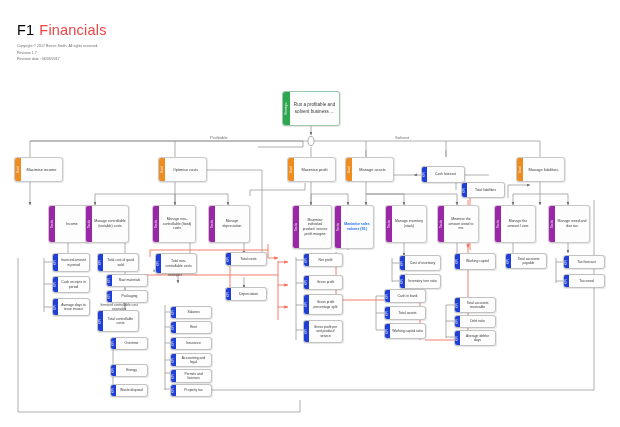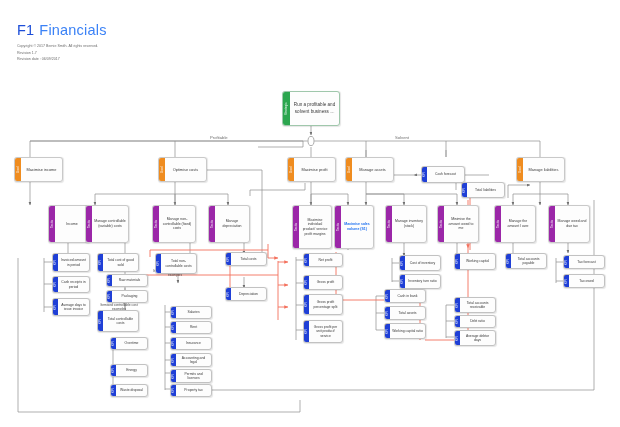--- a/index.html
+++ b/index.html
@@ -11,22 +11,22 @@
     color:#333;
     overflow:hidden;
     position:relative;
   }
   #canvas{position:absolute;left:0;top:0;width:620px;height:427px;}
   #svg-layer{position:absolute;left:0;top:0;width:620px;height:427px;pointer-events:none;}
 
   
   .hdr{position:absolute;left:17px;top:22px;}
   .hdr-title{font-size:14.5px;letter-spacing:.2px;white-space:nowrap;}
-  .hdr-title .f1{color:#1d4ed8;font-weight:400;margin-right:5px;}
-  .hdr-title .nm{color:#3b82f6;text-align:right;}
+  .hdr-title .f1{color:#000000;font-weight:400;margin-right:5px;}
+  .hdr-title .nm{color:#ef4444;text-align:right;}
   .hdr-meta{margin-top:5px;font-size:3.6px;line-height:1.85;color:#6d6d6d;white-space:nowrap;}
 
   
   .node{
     position:absolute;
     box-sizing:border-box;
     background:#fdfdfd;
     border:0.8px solid #b9b9b9;
     border-radius:3px;
     display:flex;

